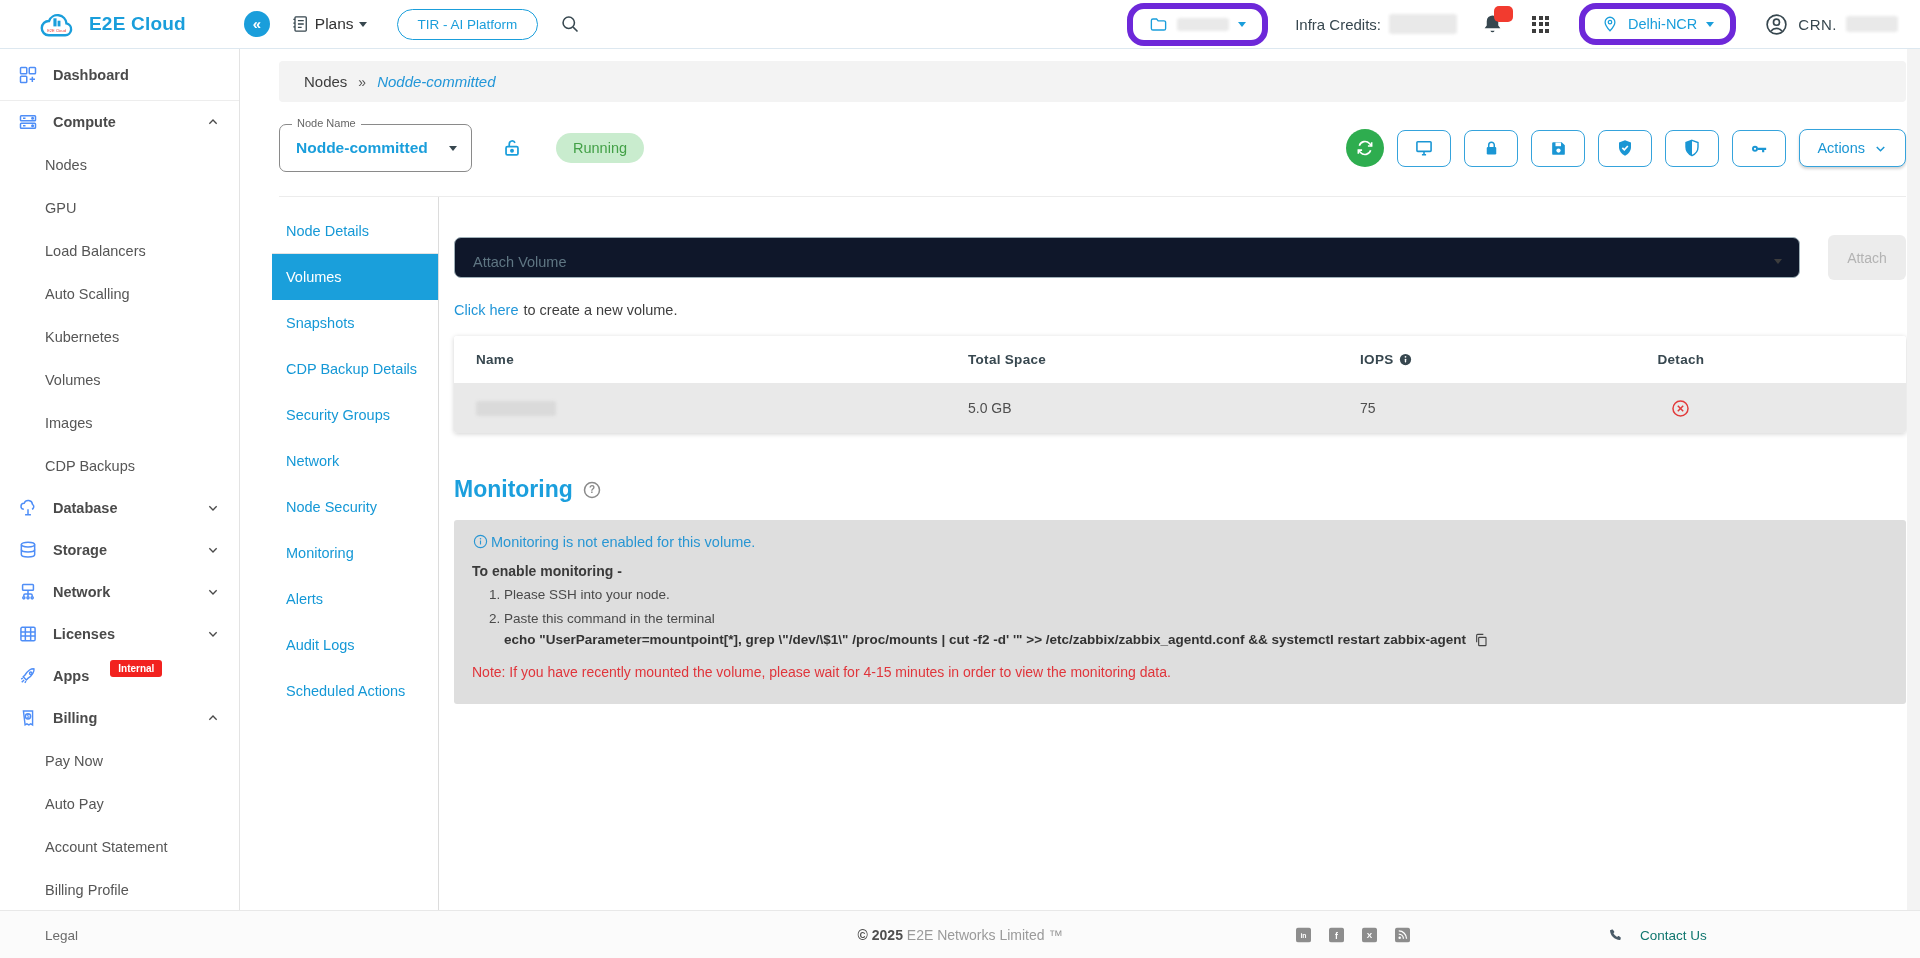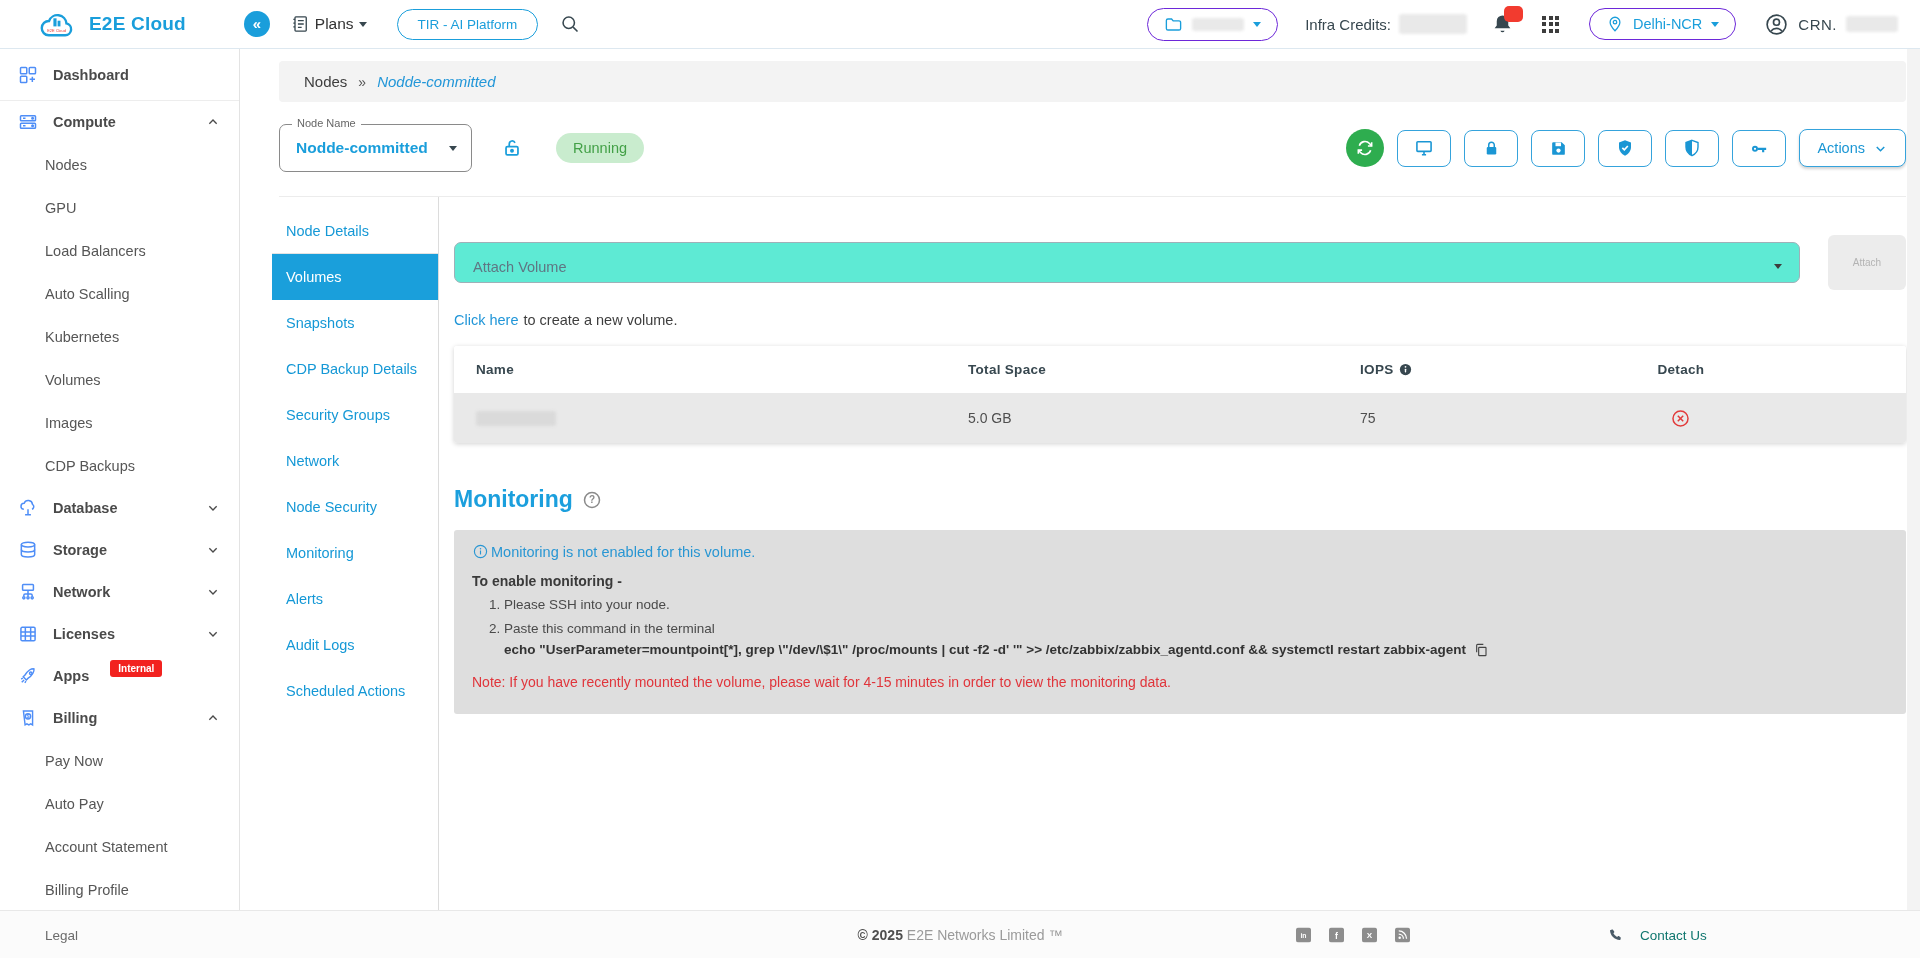--- a/index.html
+++ b/index.html
@@ -8,21 +8,21 @@
 
   
   .topbar { height:49px; background:#fff; border-bottom:1px solid #dde8f0; display:flex; align-items:center; padding:0 22px 0 34px; flex:0 0 auto; }
   .logo { display:flex; align-items:center; gap:9px; }
   .logo-text { font-size:19px; font-weight:bold; color:#1a9edb; letter-spacing:.2px; }
   .collapse-btn { margin-left:58px; width:26px; height:26px; border-radius:50%; background:#1a9edb; color:#fff; display:flex; align-items:center; justify-content:center; font-size:15px; font-weight:bold; cursor:pointer; padding-bottom:2px; }
   .plans { margin-left:20px; display:flex; align-items:center; gap:5px; font-size:15.5px; color:#333; cursor:pointer; }
   .tir-btn { margin-left:30px; border:1px solid #1a9edb; color:#1a9edb; border-radius:17px; font-size:13.5px; padding:7px 20px; background:#fff; cursor:pointer; }
   .search-ic { margin-left:22px; cursor:pointer; display:flex; }
   .top-spacer { flex:1; }
-  .pill { border:1px solid #6d28d9; border-radius:17px; display:flex; align-items:center; gap:9px; padding:6px 16px; background:#fff; cursor:pointer; }
+  .pill { border:6px solid #6d28d9; border-radius:17px; display:flex; align-items:center; gap:9px; padding:6px 16px; background:#fff; cursor:pointer; }
   .blur-blob { background:#e9e9e9; border-radius:3px; filter:blur(1.5px); }
   .proj-blob { width:52px; height:13px; }
   .infra { margin-left:27px; display:flex; align-items:center; gap:8px; font-size:15px; color:#37474f; }
   .infra-blob { width:68px; height:20px; }
   .bell-wrap { margin-left:24px; position:relative; cursor:pointer; display:flex; }
   .bell-badge { position:absolute; top:-7px; right:-9px; width:19px; height:16px; background:#f23b2f; border-radius:5px; }
   .grid-ic { margin-left:28px; display:grid; grid-template-columns:repeat(3,4px); grid-gap:2.5px; cursor:pointer; }
   .grid-ic span { width:4px; height:4px; background:#3d3d3d; }
   .region-pill { margin-left:30px; color:#1a9edb; font-size:14.5px; }
   .user { margin-left:28px; display:flex; align-items:center; gap:9px; font-size:15px; color:#37474f; letter-spacing:.5px; cursor:pointer; }
@@ -60,23 +60,23 @@
   .actions-btn { height:38px; border:1px solid #35a3dc; border-radius:8px; background:#fff; color:#1a96d4; font-size:14.5px; display:flex; align-items:center; gap:8px; padding:0 17px; cursor:pointer; box-shadow:0 2px 3px rgba(0,0,0,.18); }
 
   .content-row { flex:1; display:flex; min-height:0; margin-left:32px; }
   .tabcol { width:167px; flex:0 0 auto; border-right:1px solid #dcdcdc; padding-top:11px; }
   .tab { height:46px; display:flex; align-items:center; padding-left:14px; font-size:14.5px; color:#1598d6; cursor:pointer; }
   .tab.first { border-bottom:1px solid #e3e3e3; }
   .tab.selected { background:#1a9fdb; color:#fff; }
 
   .panel { flex:1; padding:38px 14px 0 15px; min-width:0; }
   .attach-row { display:flex; align-items:center; }
-  .attach-select { flex:1; height:41px; border:1px solid #9fb0b8; border-radius:7px; display:flex; align-items:center; padding:8px 17px 0 18px; color:#5f7683; font-size:14.5px; cursor:pointer; background:#5eead4; }
+  .attach-select { flex:1; height:41px; border:1px solid #9fb0b8; border-radius:7px; display:flex; align-items:center; padding:8px 17px 0 18px; color:#5f7683; font-size:14.5px; cursor:pointer; background:#0f172a; }
   .attach-select .caret { margin-left:auto; border-top-color:#3d3d3d; }
-  .attach-btn { width:78px; height:55px; margin-left:28px; background:#ececec; color:#b3b3b3; border:none; border-radius:6px; font-size:10px; cursor:default; }
+  .attach-btn { width:78px; height:45px; margin-left:28px; background:#ececec; color:#b3b3b3; border:none; border-radius:6px; font-size:14px; cursor:default; }
   .create-line { margin-top:22px; font-size:14.5px; color:#3e3e3e; }
   .create-link { color:#2196d8; cursor:pointer; margin-right:5px; }
 
   .vol-table { margin-top:18px; border-radius:3px; box-shadow:0 1px 5px rgba(0,0,0,.18); overflow:hidden; }
   .t-head, .t-row { display:grid; grid-template-columns:35.4% 27% 6.6% 31%; align-items:center; }
   .t-head { background:#fff; height:47px; font-size:13.5px; font-weight:bold; color:#37474f; letter-spacing:.3px; }
   .t-row { background:#e9e9e9; height:50px; font-size:14px; color:#4f4f4f; }
   .cell-name { padding-left:22px; display:flex; align-items:center; }
   .cell-detach { text-align:center; display:flex; justify-content:center; align-items:center; }
   .iops-head { display:flex; align-items:center; gap:4px; }

